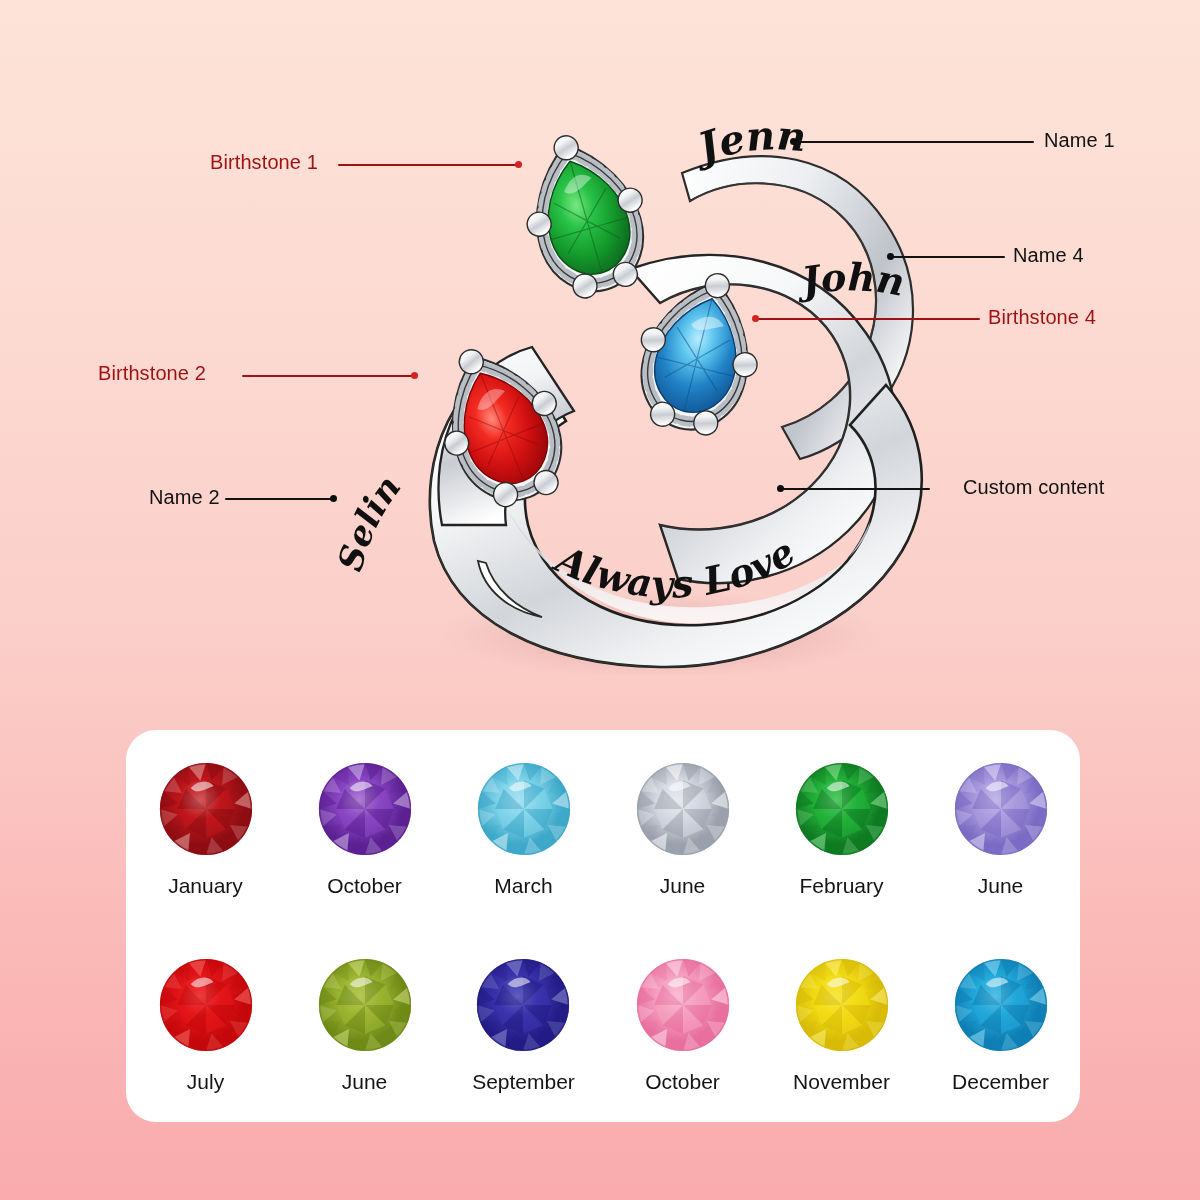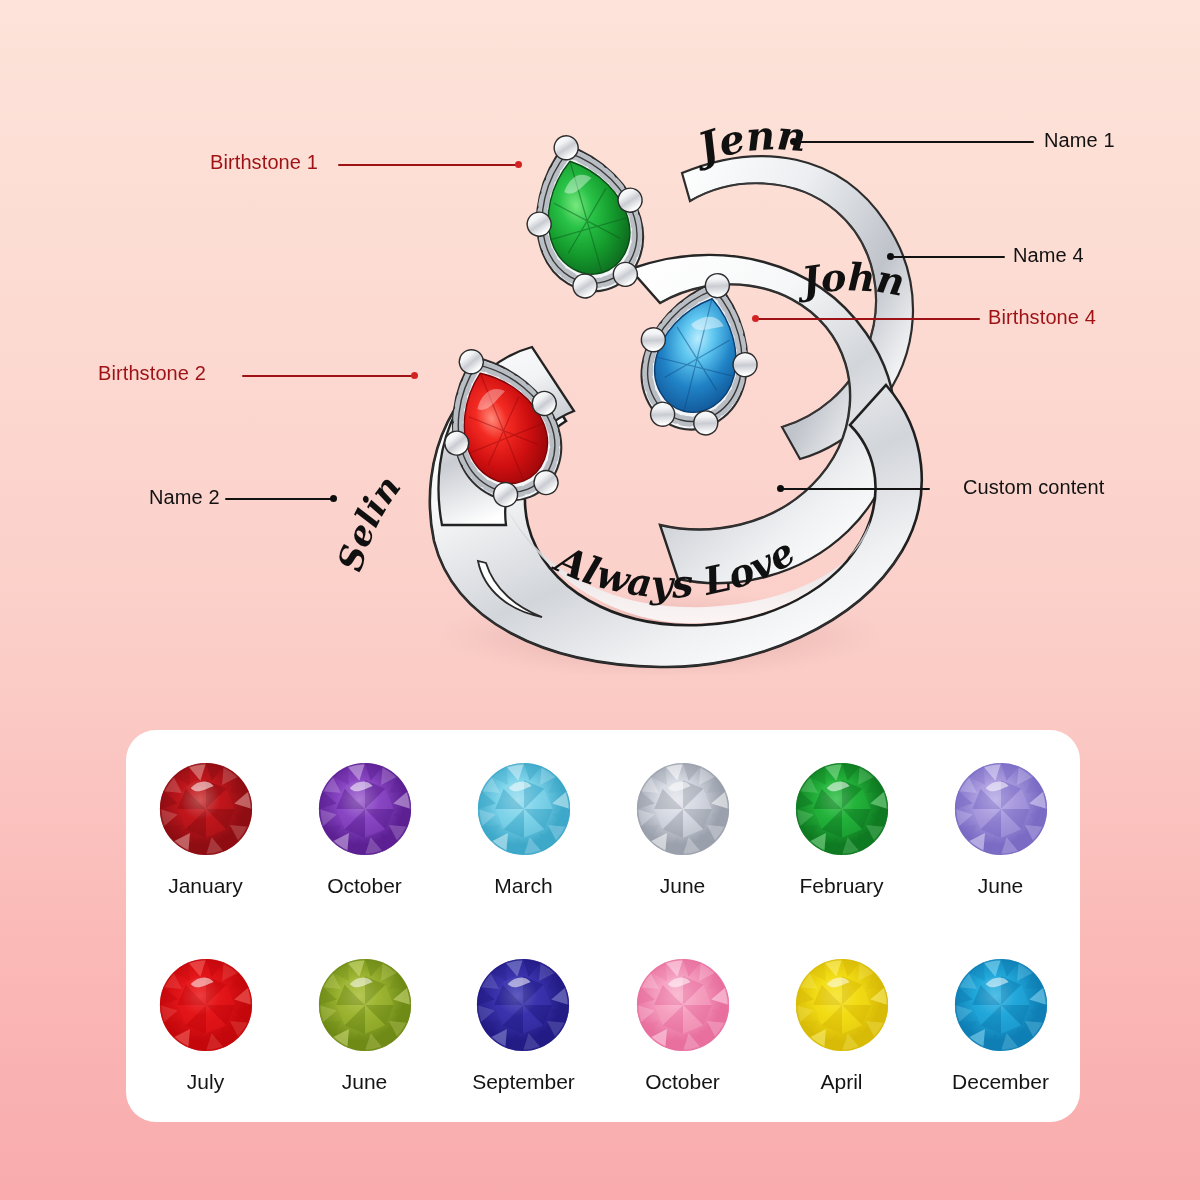--- a/index.html
+++ b/index.html
@@ -1208,21 +1208,21 @@
               <path d="M50,50 L28.786796564403577,71.21320343559643
        L20,50.00000000000001 Z" fill="#f2dc15" opacity="0.55"></path>
               <path d="M50,50 L20,50.00000000000001
        L28.78679656440357,28.786796564403577 Z" fill="#d8bb07" opacity="0.55"></path>
               <path d="M50,50 L28.78679656440357,28.786796564403577
        L49.99999999999999,20 Z" fill="#f2dc15" opacity="0.55"></path>
               <path d="M34,28 C42,20 52,19 58,26 C48,30 40,35 34,28 Z" fill="#ffffff" opacity="0.55"></path>
               <circle cx="50" cy="50" r="47.2" fill="none" stroke="#d8bb07" stroke-opacity="0.65" stroke-width="1.6"></circle>
             </svg>
           </div>
-          <div class="stone-label">April</div>
+          <div class="stone-label">November</div>
         </div>
         <div class="stone-cell">
           <div class="gem">
             <svg viewBox="0 0 100 100">
               <defs>
                 <radialGradient id="g11" cx="0.44" cy="0.40" r="0.68">
                   <stop offset="0%" stop-color="#8fdcf5"></stop>
                   <stop offset="32%" stop-color="#22a8da"></stop>
                   <stop offset="72%" stop-color="#0f7fb5"></stop>
                   <stop offset="100%" stop-color="#0f7fb5"></stop>

